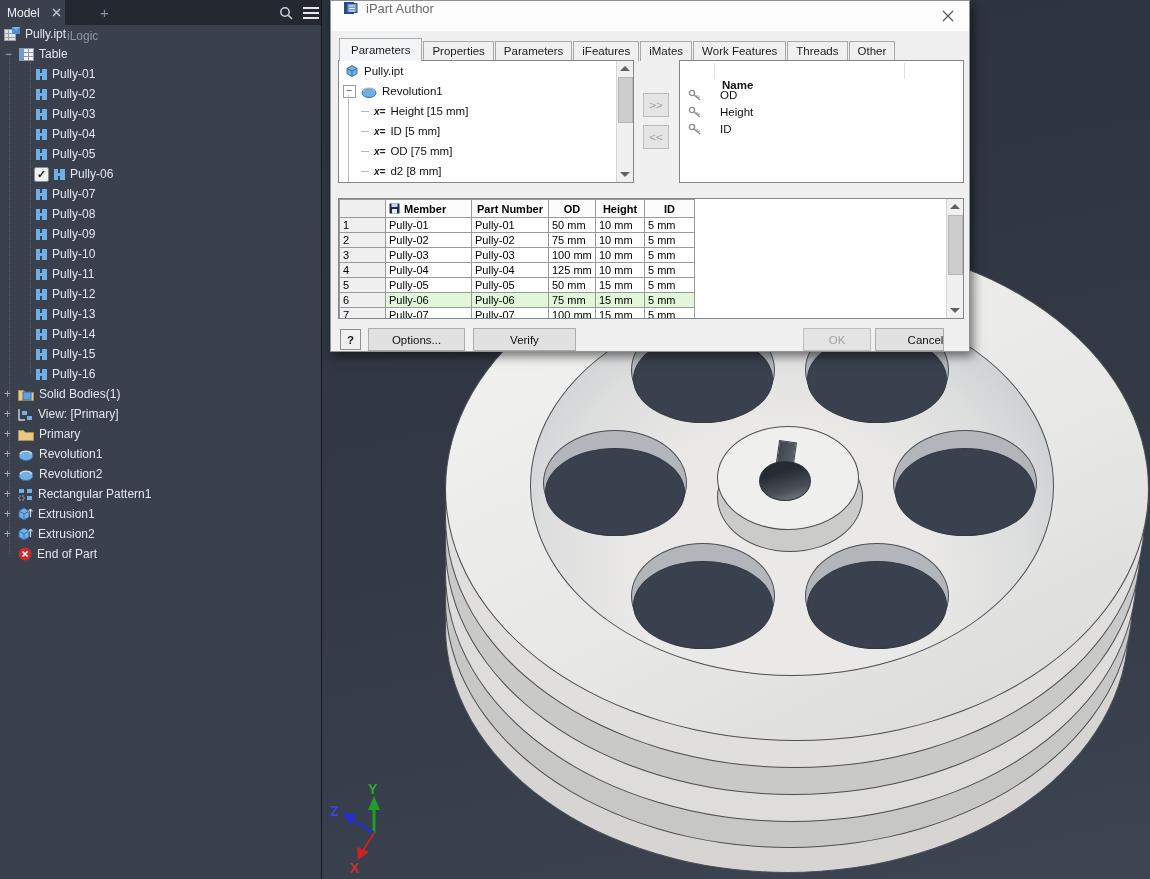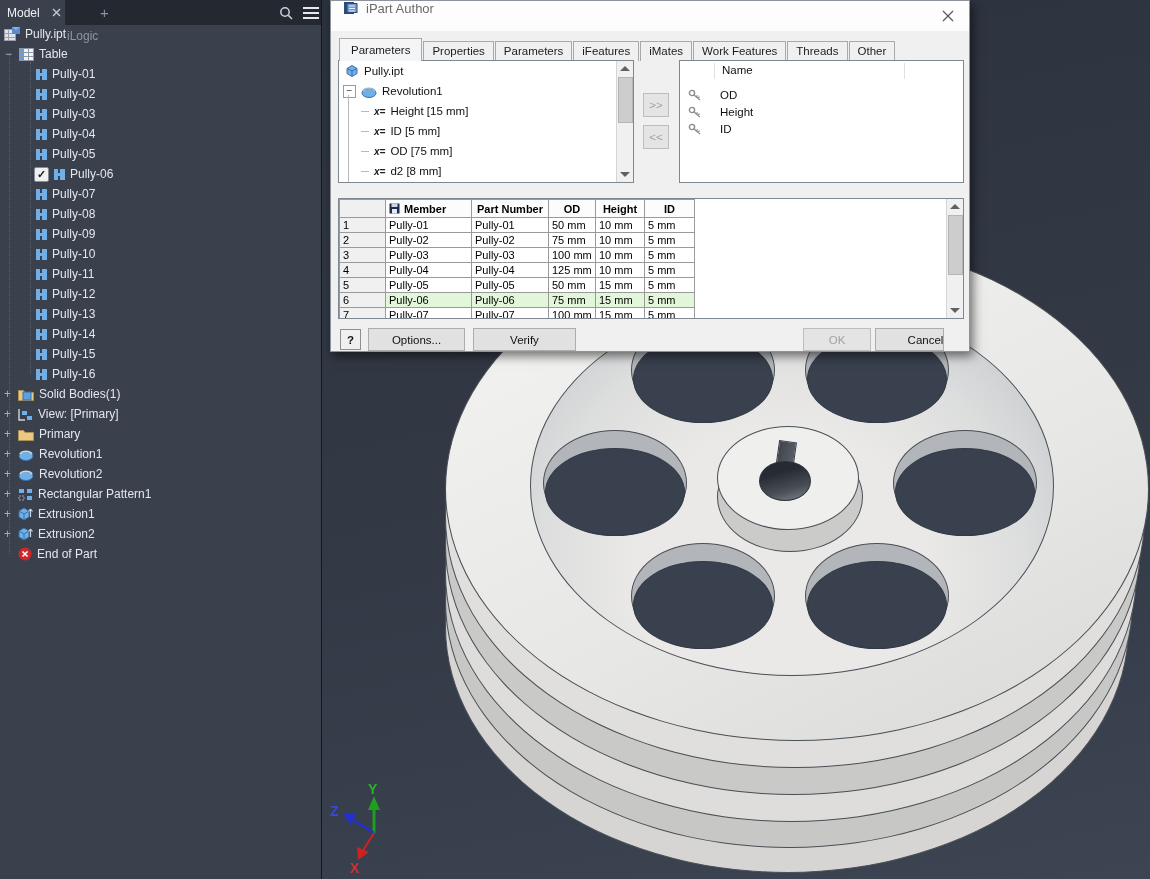--- a/index.html
+++ b/index.html
@@ -397,21 +397,21 @@
         <div class="sarr dn"></div>
         <div class="sthumb" style="top:16px;height:44px;"></div>
       </div>
     </div>
 
     <div class="btn disabled" style="left:312px;top:92px;width:26px;height:24px;">&gt;&gt;</div>
     <div class="btn disabled" style="left:312px;top:124px;width:26px;height:24px;">&lt;&lt;</div>
 
     <div class="panel" style="left:348px;top:59px;width:285px;height:123px;">
       <div style="position:absolute;left:0;top:0;width:100%;height:20px;font-size:11.5px;color:#111;">
-        <span style="position:absolute;left:42px;top:3px;">Name</span>
+        <span style="position:absolute;left:42px;top:18px;font-weight:bold;">Name</span>
         <span style="position:absolute;left:34px;top:2px;height:16px;border-left:1px solid #e0e0e0;"></span>
         <span style="position:absolute;left:224px;top:2px;height:16px;border-left:1px solid #e0e0e0;"></span>
       </div>
       <div class="dtrow" style="left:8px;top:24px;gap:18px;">
         <svg class="keyicon" width="14" height="12" viewBox="0 0 14 12">
             <circle cx="4" cy="4" r="2.6" fill="none" stroke="#8b8b8b" stroke-width="1.4"></circle>
             <path d="M6 6 l6 5 M10 9.5 l1.5-1.8 M8.2 8 l1.4-1.6" stroke="#8b8b8b" stroke-width="1.3" fill="none"></path>
           </svg>
         <span>OD</span>
       </div>

